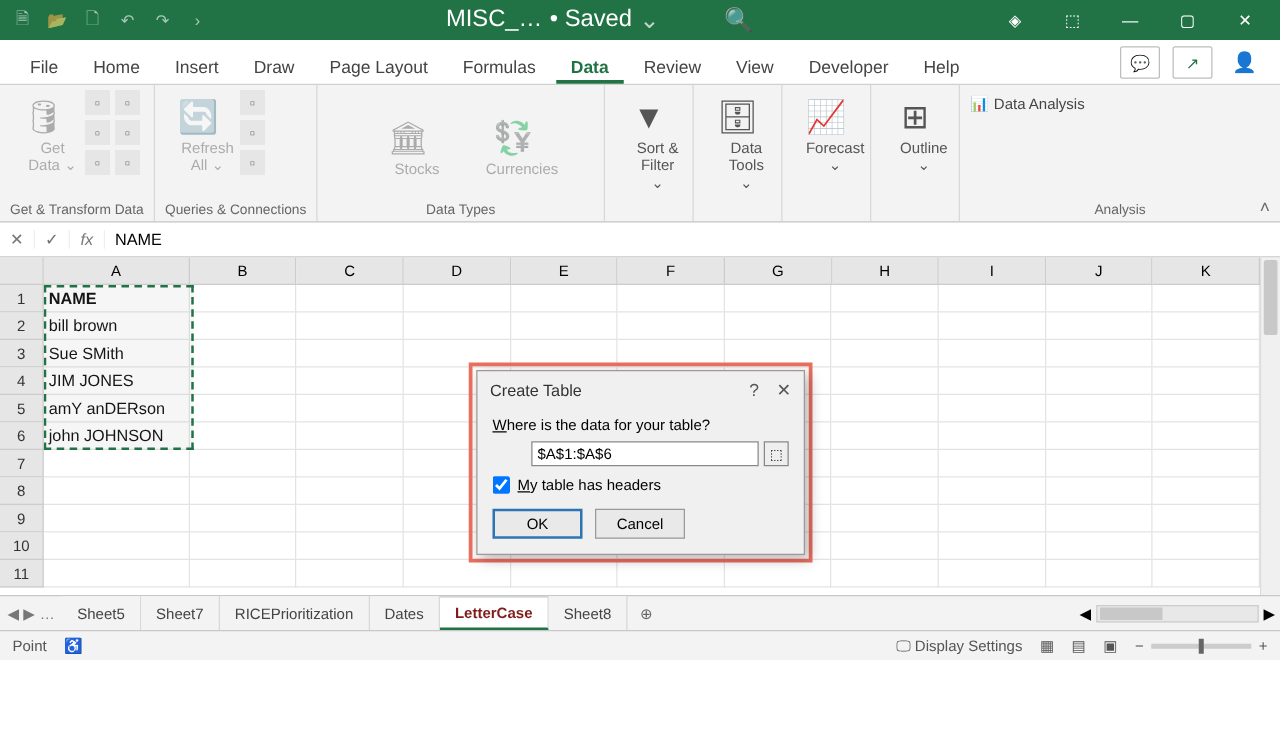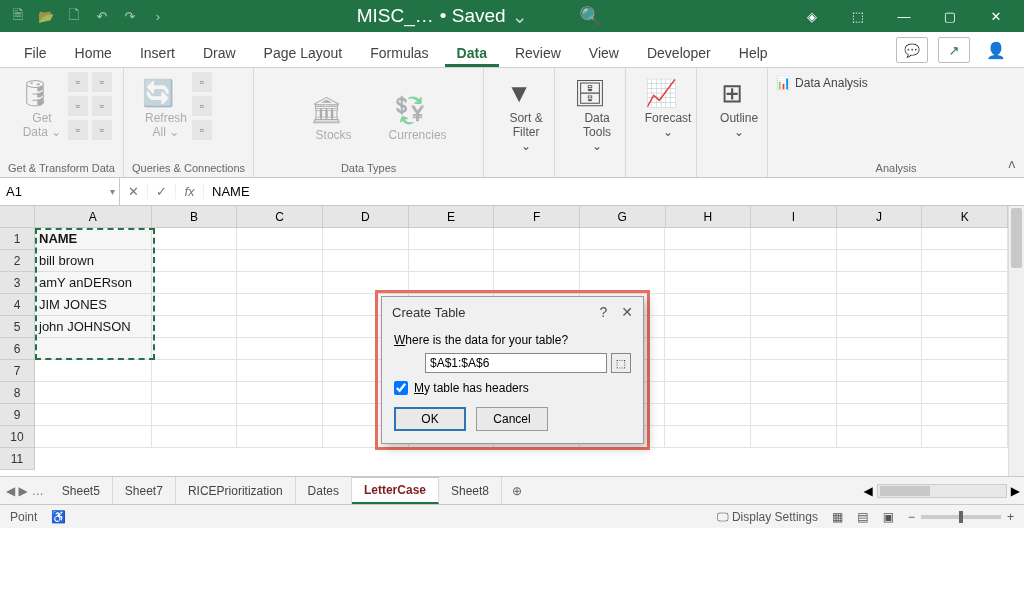--- a/index.html
+++ b/index.html
@@ -232,24 +232,20 @@
       <span>📊</span>
       <span>Data Analysis</span>
     </div>
       </div>
     <div class="group-label">Analysis</div>
   </div>
   <span class="collapse">˄</span>
 </div>
 
 <div class="fbar">
-  <div class="namebox">
-    <span>A1</span>
-    <span class="dd">▾</span>
-  </div>
   <div class="fxarea">
     <div class="fbtn">✕</div>
     <div class="fbtn">✓</div>
     <div class="fbtn">
         <i>fx</i>
       </div>
   </div>
   <div class="finput">
       <span>NAME</span>
     </div>
@@ -306,34 +302,47 @@
           <div class="cell"></div>
           <div class="cell"></div>
           <div class="cell"></div>
           <div class="cell"></div>
           <div class="cell"></div>
           <div class="cell"></div>
           <div class="cell"></div>
           <div class="cell"></div>
         </div>
       <div class="row">
+          <div class="cell first">Sue SMith</div>
+          <div class="cell"></div>
+          <div class="cell"></div>
+          <div class="cell"></div>
+          <div class="cell"></div>
+          <div class="cell"></div>
+          <div class="cell"></div>
+          <div class="cell"></div>
+          <div class="cell"></div>
+          <div class="cell"></div>
+          <div class="cell"></div>
+        </div>
+      <div class="row">
+          <div class="cell first">JIM JONES</div>
+          <div class="cell"></div>
+          <div class="cell"></div>
+          <div class="cell"></div>
+          <div class="cell"></div>
+          <div class="cell"></div>
+          <div class="cell"></div>
+          <div class="cell"></div>
+          <div class="cell"></div>
+          <div class="cell"></div>
+          <div class="cell"></div>
+        </div>
+      <div class="row">
           <div class="cell first">amY anDERson</div>
-          <div class="cell"></div>
-          <div class="cell"></div>
-          <div class="cell"></div>
-          <div class="cell"></div>
-          <div class="cell"></div>
-          <div class="cell"></div>
-          <div class="cell"></div>
-          <div class="cell"></div>
-          <div class="cell"></div>
-          <div class="cell"></div>
-        </div>
-      <div class="row">
-          <div class="cell first">JIM JONES</div>
           <div class="cell"></div>
           <div class="cell"></div>
           <div class="cell"></div>
           <div class="cell"></div>
           <div class="cell"></div>
           <div class="cell"></div>
           <div class="cell"></div>
           <div class="cell"></div>
           <div class="cell"></div>
           <div class="cell"></div>

